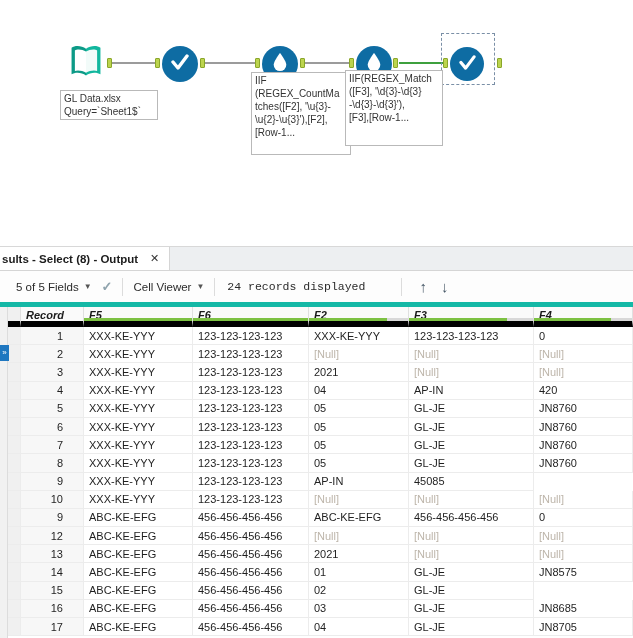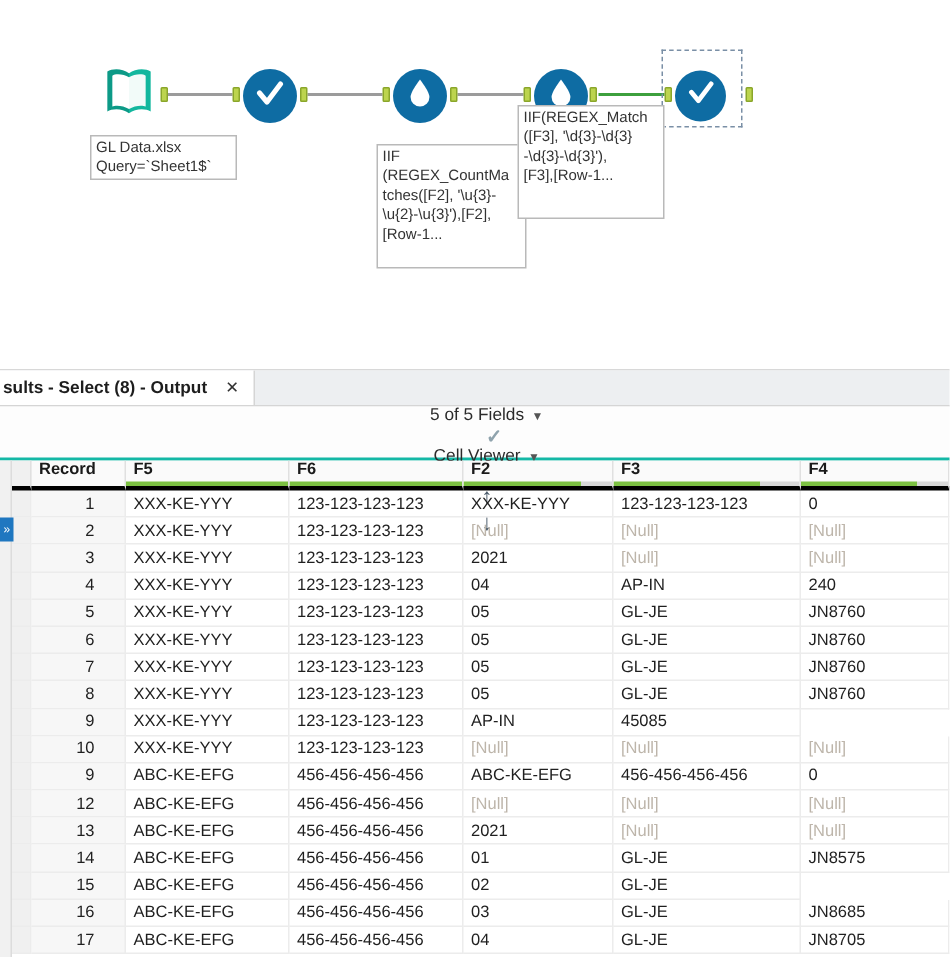--- a/index.html
+++ b/index.html
@@ -27,39 +27,39 @@
   .results { position:absolute; left:0; top:246px; right:0; bottom:0; background:#fff;
     border-top:1px solid #d8d8d8; }
   .tabbar { height:24px; background:#edeff1; border-bottom:1px solid #d5d5d5;
     display:flex; align-items:stretch; }
   .tab { background:#fff; display:flex; align-items:center; gap:12px;
     padding:0 10px 0 2px; border-right:1px solid #d5d5d5;
     font-size:11.5px; font-weight:600; color:#1d1d1d; }
   .tab-close { font-weight:400; color:#333; font-size:11px; cursor:pointer; }
 
   .toolbar { height:36px; display:flex; align-items:center; padding-left:16px;
-    font-size:11.5px; color:#2b2b2b; background:#fdfdfd; border-bottom:2px solid #14b8a6;flex-direction:column; }
+    font-size:11.5px; color:#2b2b2b; background:#fdfdfd; border-bottom:5px solid #14b8a6; }
   .tb-item { display:flex; align-items:center; gap:5px; }
   .caret { font-size:8px; color:#555; }
   .check-icon { color:#8fa3ad; font-size:13px; font-weight:bold; margin-left:10px; }
   .tb-sep { width:1px; height:18px; background:#dcdcdc; margin:0 10px; }
   .nav-arrow { color:#4a5b6a; font-size:15px; margin:0 7px; cursor:pointer; }
   .records-text { margin-left:2px;font-family:Liberation Mono, monospace; }
   .spacer24 { width:26px; }
 
   
   .gridwrap { position:absolute; left:0; top:60px; right:0; bottom:0; display:flex; }
   .left-strip { width:8px; background:#f1f1f1; border-right:1px solid #dcdcdc; position:relative; }
   .strip-toggle { position:absolute; left:0; top:38px; width:9px; height:16px; background:#1f77c0;
     color:#fff; font-size:8px; line-height:16px; text-align:center; cursor:pointer; }
   .table { flex:1; overflow:hidden; font-size:11px; }
   .hrow, .drow { display:grid; grid-template-columns:13px 63px 109px 116px 100px 125px 1fr; }
   .hrow { height:20px; background:#fafafa; font-weight:700; color:#1a1a1a; }
-  .hcell { position:relative; border-right:1px solid #e0e0e0; border-bottom:3px solid #000000;
-    display:flex; align-items:flex-start; padding:0 5px; overflow:hidden; }
+  .hcell { position:relative; border-right:1px solid #e0e0e0; border-bottom:6px solid #000000;
+    display:flex; align-items:flex-end; padding:0 5px; overflow:hidden;font-style:italic; }
   .hcell.handle { background:#f0f0f0; }
   .qbar { position:absolute; left:0; right:0; bottom:0; height:3px; background:#7cc142; }
   .qbar.partial { background:linear-gradient(to right, #7cc142 79%, #d8d8d8 79%); }
   .drow { height:18.2px; }
   .dcell { border-right:1px solid #ececec; border-bottom:1px solid #ececec;
     display:flex; align-items:center; padding:0 5px; overflow:hidden; white-space:nowrap; }
   .handle-cell { background:#f0f0f0; }
   .record-cell { justify-content:flex-end; padding-right:20px; background:#f7f7f7; }
   .null-val { color:#bdb5aa; }
 </style>
@@ -129,21 +129,21 @@
         <svg width="19" height="15" viewBox="0 0 20 16">
             <path d="M3 8 l5 6 L17 2" stroke="#fff" stroke-width="3.4" fill="none" stroke-linecap="round" stroke-linejoin="round"></path>
           </svg>
       </span>
     </div>
   </div>
   <div class="anchor" style="left:497px;top:58px"></div>
 
   <div class="anno" style="left:60px;top:90px;width:98px">GL Data.xlsx
 Query=`Sheet1$`</div>
-  <div class="anno" style="left:251px;top:96px;width:100px;height:83px">IIF
+  <div class="anno" style="left:251px;top:72px;width:100px;height:83px">IIF
 (REGEX_CountMa
 tches([F2], '\u{3}-
 \u{2}-\u{3}'),[F2],
 [Row-1...</div>
   <div class="anno f2" style="left:345px;top:70px;width:98px;height:76px">IIF(REGEX_Match
 ([F3], '\d{3}-\d{3}
 -\d{3}-\d{3}'),
 [F3],[Row-1...</div>
 </div>
 
@@ -234,21 +234,21 @@
             <div class="dcell  null-val">[Null]</div>
             <div class="dcell  null-val">[Null]</div>
           </div>
           <div class="drow">
             <div class="dcell handle-cell"></div>
             <div class="dcell record-cell">4</div>
             <div class="dcell">XXX-KE-YYY</div>
             <div class="dcell">123-123-123-123</div>
             <div class="dcell">04</div>
             <div class="dcell">AP-IN</div>
-            <div class="dcell">240</div>
+            <div class="dcell">420</div>
           </div>
           <div class="drow">
             <div class="dcell handle-cell"></div>
             <div class="dcell record-cell">5</div>
             <div class="dcell">XXX-KE-YYY</div>
             <div class="dcell">123-123-123-123</div>
             <div class="dcell">05</div>
             <div class="dcell">GL-JE</div>
             <div class="dcell">JN8760</div>
           </div>

